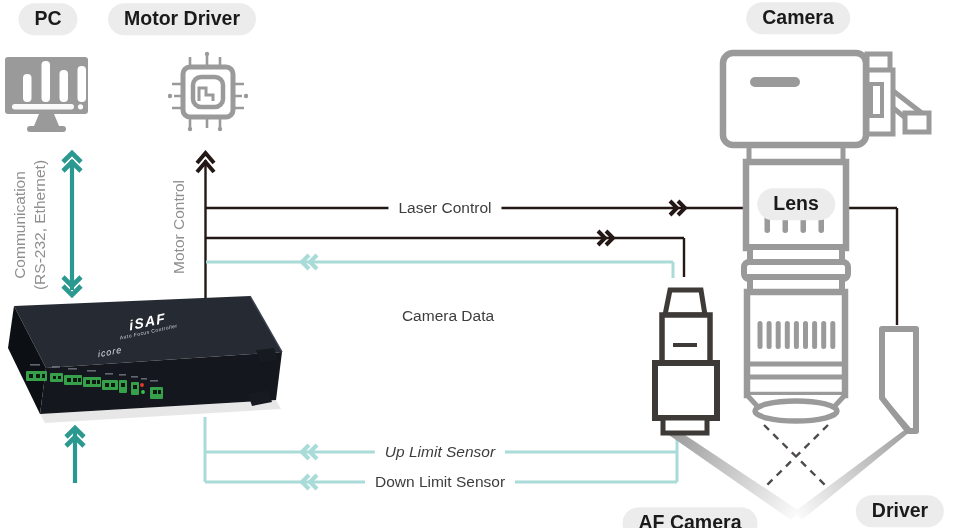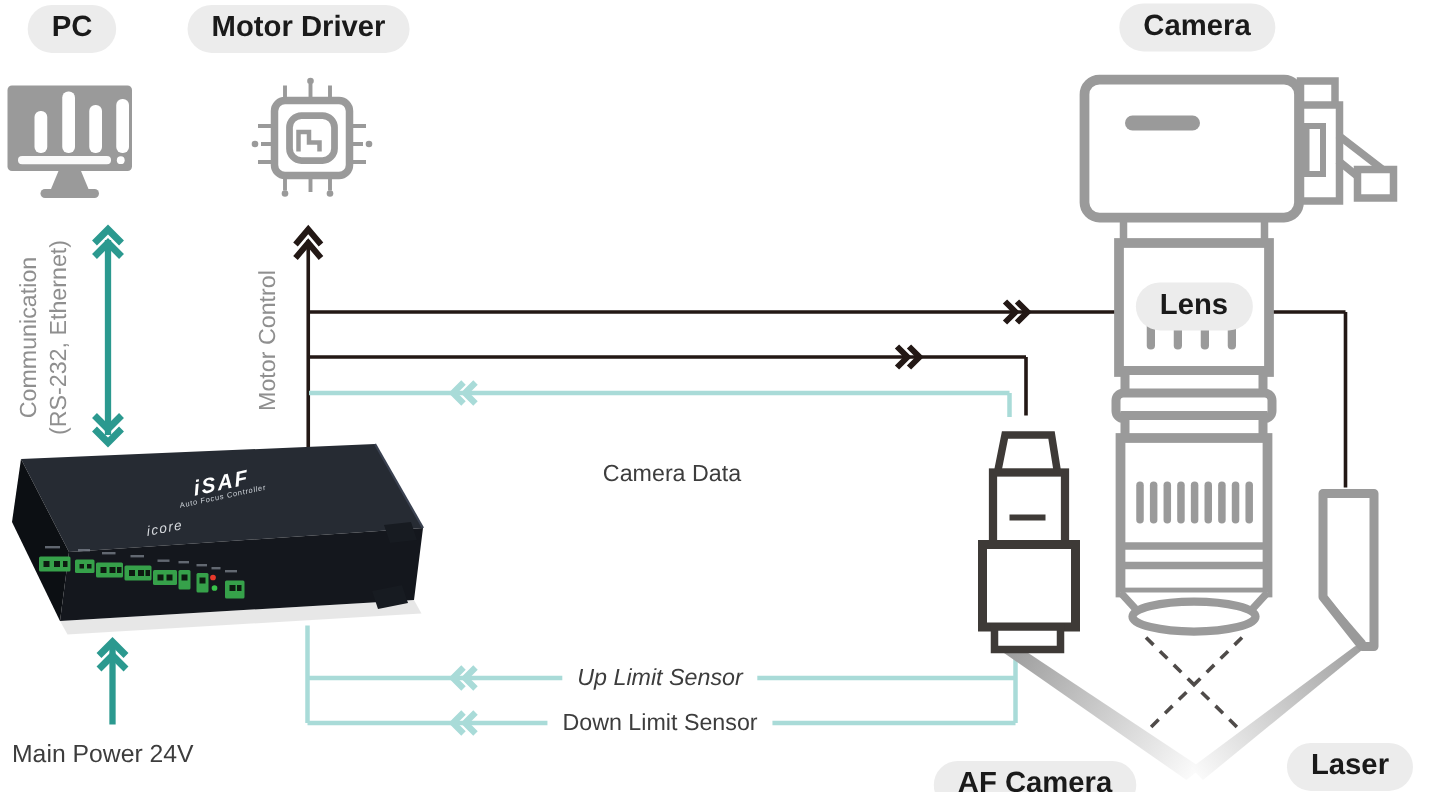--- a/index.html
+++ b/index.html
@@ -227,36 +227,36 @@
         <rect x="131" y="376" width="7" height="1.6"></rect>
           <rect x="141" y="378" width="6" height="1.6"></rect>
         <rect x="150" y="380" width="8" height="1.6"></rect>
       </g>
       <circle cx="142" cy="385" r="1.9" fill="#e8392b"></circle>
       <circle cx="143" cy="392" r="1.9" fill="#39c24a"></circle>
     </g>
   </svg>
 
   <div class="pill" style="left:48px;top:19px;">PC</div>
-  <div class="pill" style="left:199px;top:19px;">Motor Driver</div>
+  <div class="pill" style="left:182px;top:19px;">Motor Driver</div>
   <div class="pill" style="left:798px;top:18px;">Camera</div>
   <div class="pill" style="left:796px;top:188px;margin-top:16px;">Lens</div>
   <div class="pill" style="left:690px;top:523px;">AF Camera</div>
-  <div class="pill" style="left:900px;top:511px;">Laser</div>
+  <div class="pill" style="left:900px;top:511px;">Driver</div>
 
   <div class="rot" style="left:30px;top:225px;">
     <div>Communication</div>
     <div>(RS-232, Ethernet)</div>
   </div>
   <div class="rot" style="left:179px;top:227px;">Motor Control</div>
 
+  <div class="linelabel" style="left:445px;top:208px;">Laser Control</div>
   <div class="linelabel" style="left:448px;top:276px;margin-top:40px;">Camera Data</div>
   <div class="linelabel" style="left:440px;top:452px;font-style:italic;">Up Limit Sensor</div>
   <div class="linelabel" style="left:440px;top:482px;">Down Limit Sensor</div>
-  <div class="plain" style="left:8px;top:494px;">Main Power 24V</div>
 
   <div class="devtext" style="left:148px;top:325px;">
     <div class="model">iSAF</div>
     <div class="sub">Auto Focus Controller</div>
   </div>
   <div class="brand" style="left:110px;top:352px;">icore</div>
 
 </div>
 
 </body></html>

